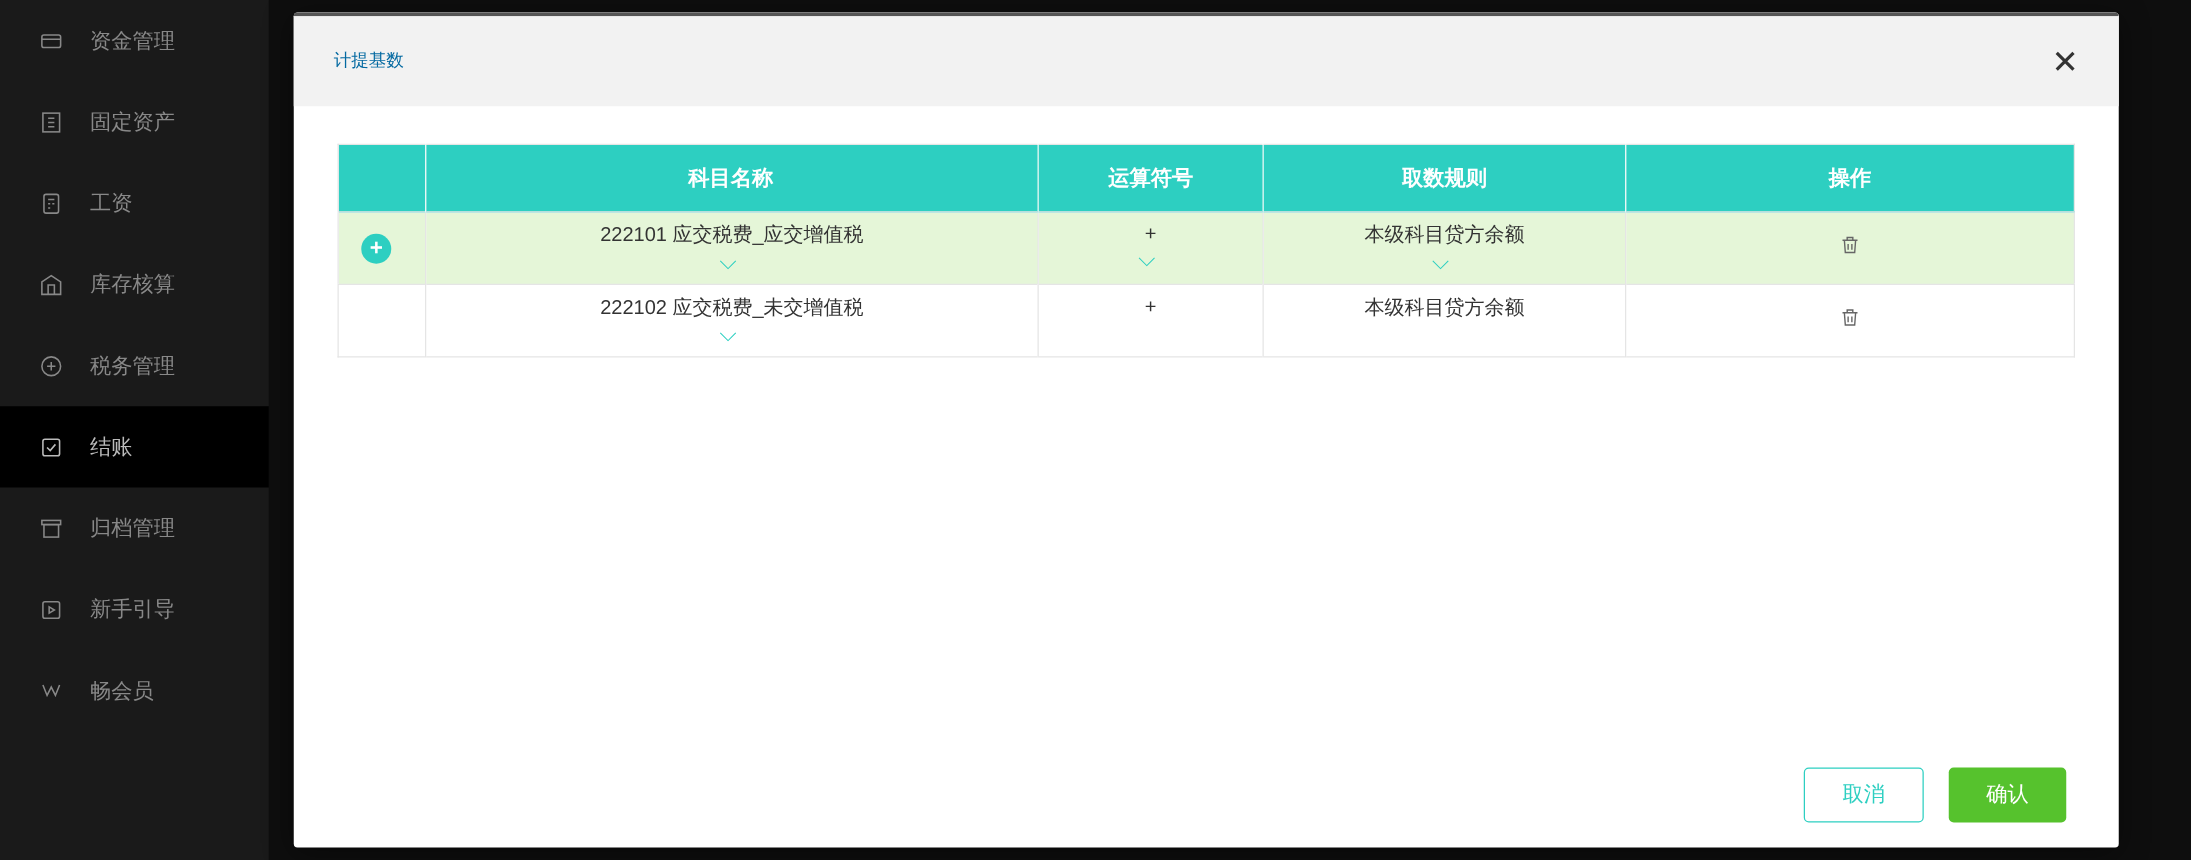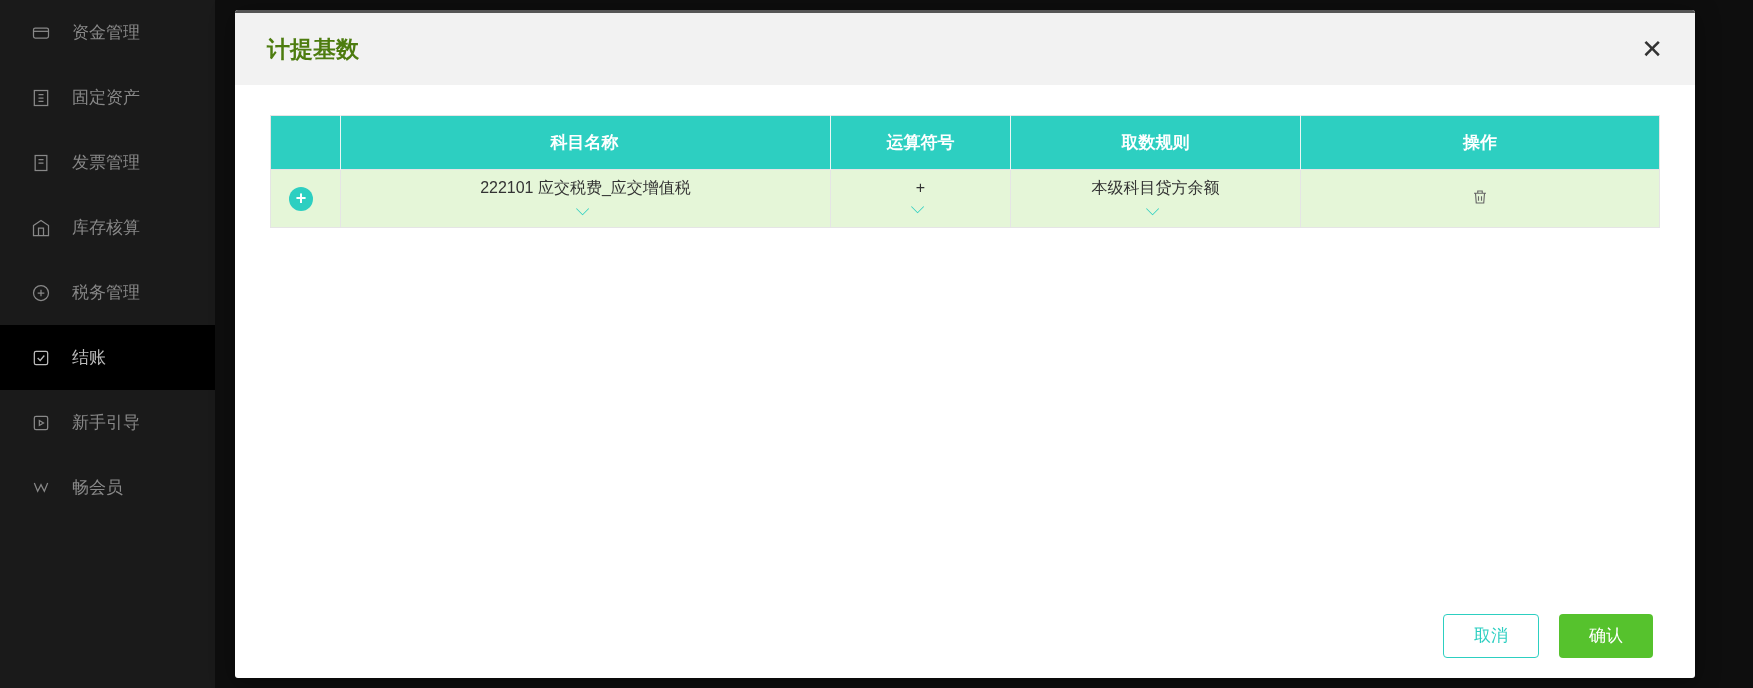--- a/index.html
+++ b/index.html
@@ -63,21 +63,21 @@
     .modal-header {
       height: 75px;
       background: #f2f2f2;
       display: flex;
       align-items: center;
       justify-content: space-between;
       padding: 0 32px;
       border-top: 3px solid #555;
       border-radius: 3px 3px 0 0;
     }
-    .modal-title { font-size: 23px; font-weight: bold; color: #4d7c0f; }
+    .modal-title { font-size: 14px; font-weight: normal; color: #0369a1; }
     .close-btn {
       font-size: 26px;
       color: #333;
       cursor: pointer;
       background: none;
       border: none;
       line-height: 1;
     }
     .modal-body {
       flex: 1;
@@ -194,25 +194,25 @@
         <svg width="20" height="20" viewBox="0 0 24 24">
           <rect x="4" y="3" width="16" height="18"></rect>
           <path d="M9 8h6M9 12h6M9 16h6"></path>
         </svg>
       </span>
     <span>固定资产</span>
   </div>
   <div class="sidebar-item">
     <span class="sidebar-icon">
         <svg width="20" height="20" viewBox="0 0 24 24">
-          <rect x="5" y="3" width="14" height="18"></rect>
-          <path d="M9 8h6M9 12h6"></path>
-        </svg>
-      </span>
-    <span>发票管理</span>
+          <rect x="5" y="3" width="14" height="18" rx="2"></rect>
+          <path d="M9 8h6M9 12h2M13 12h2M9 16h2"></path>
+        </svg>
+      </span>
+    <span>工资</span>
   </div>
   <div class="sidebar-item">
     <span class="sidebar-icon">
         <svg width="20" height="20" viewBox="0 0 24 24">
           <path d="M3 9l9-6 9 6v12H3z"></path>
           <path d="M9 21V12h6v9"></path>
         </svg>
       </span>
     <span>库存核算</span>
   </div>
@@ -226,20 +226,29 @@
     <span>税务管理</span>
   </div>
   <div class="sidebar-item active">
     <span class="sidebar-icon">
         <svg width="20" height="20" viewBox="0 0 24 24">
           <rect x="4" y="4" width="16" height="16" rx="2"></rect>
           <path d="M8 12l3 3 5-6"></path>
         </svg>
       </span>
     <span>结账</span>
+  </div>
+  <div class="sidebar-item">
+    <span class="sidebar-icon">
+        <svg width="20" height="20" viewBox="0 0 24 24">
+          <rect x="3" y="4" width="18" height="4"></rect>
+          <rect x="5" y="8" width="14" height="12"></rect>
+        </svg>
+      </span>
+    <span>归档管理</span>
   </div>
   <div class="sidebar-item">
     <span class="sidebar-icon">
         <svg width="20" height="20" viewBox="0 0 24 24">
           <rect x="4" y="4" width="16" height="16" rx="2"></rect>
           <path d="M10 9l5 3-5 3z"></path>
         </svg>
       </span>
     <span>新手引导</span>
   </div>
@@ -297,20 +306,48 @@
             </div>
           </td>
           <td>
             <span class="delete-icon">
               <svg width="18" height="18" viewBox="0 0 24 24">
                   <path d="M4 7h16M9 7V4h6v3M6 7l1 13h10l1-13M10 11v6M14 11v6"></path>
                 </svg>
             </span>
           </td>
         </tr>
+        <tr>
+          <td></td>
+          <td>
+            <div class="select-cell">
+              <span>222102  应交税费_未交增值税</span>
+              <span class="chevron-down">⌵</span>
+            </div>
+          </td>
+          <td>
+            <div class="select-cell">
+              <span>+</span>
+              <span class="chevron-down" style="visibility:hidden">⌵</span>
+            </div>
+          </td>
+          <td>
+            <div class="select-cell">
+              <span>本级科目贷方余额</span>
+              <span class="chevron-down" style="visibility:hidden">⌵</span>
+            </div>
+          </td>
+          <td>
+            <span class="delete-icon">
+              <svg width="18" height="18" viewBox="0 0 24 24">
+                  <path d="M4 7h16M9 7V4h6v3M6 7l1 13h10l1-13M10 11v6M14 11v6"></path>
+                </svg>
+            </span>
+          </td>
+        </tr>
       </tbody>
     </table>
   </div>
   <div class="modal-footer">
     <button class="btn btn-cancel">取消</button>
     <button class="btn btn-confirm">确认</button>
   </div>
 </div>
 
 </body></html>

